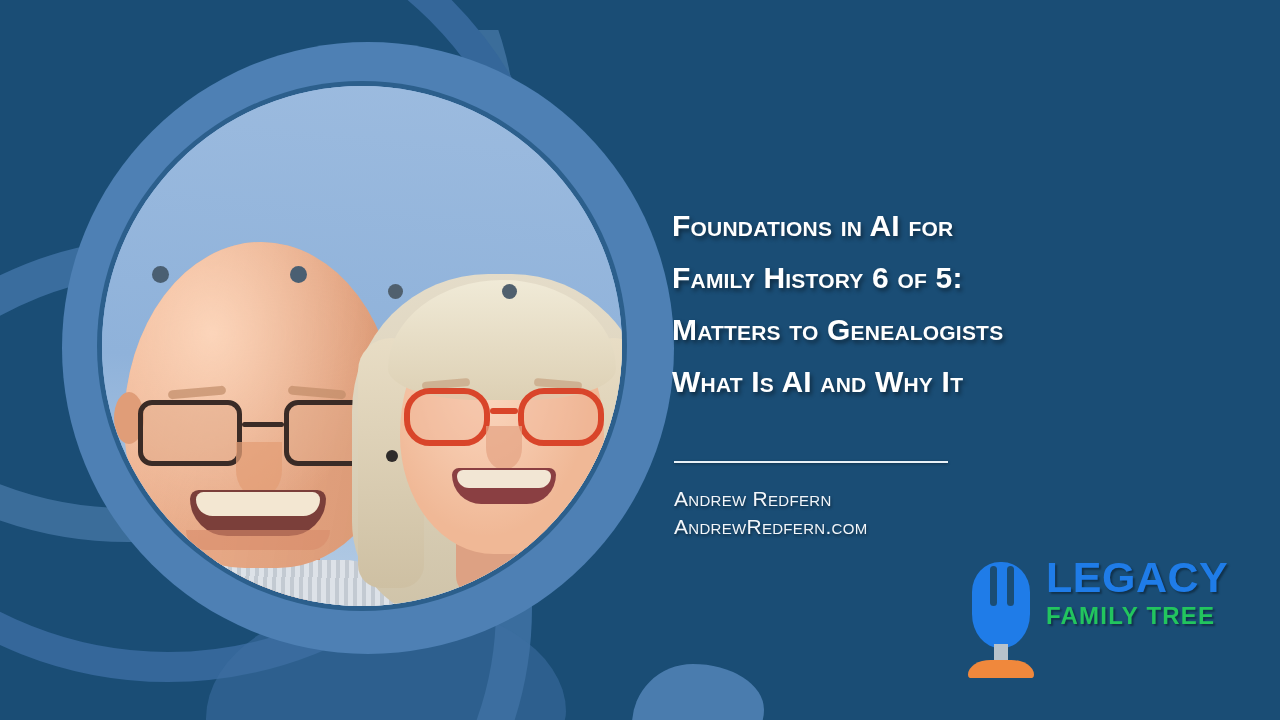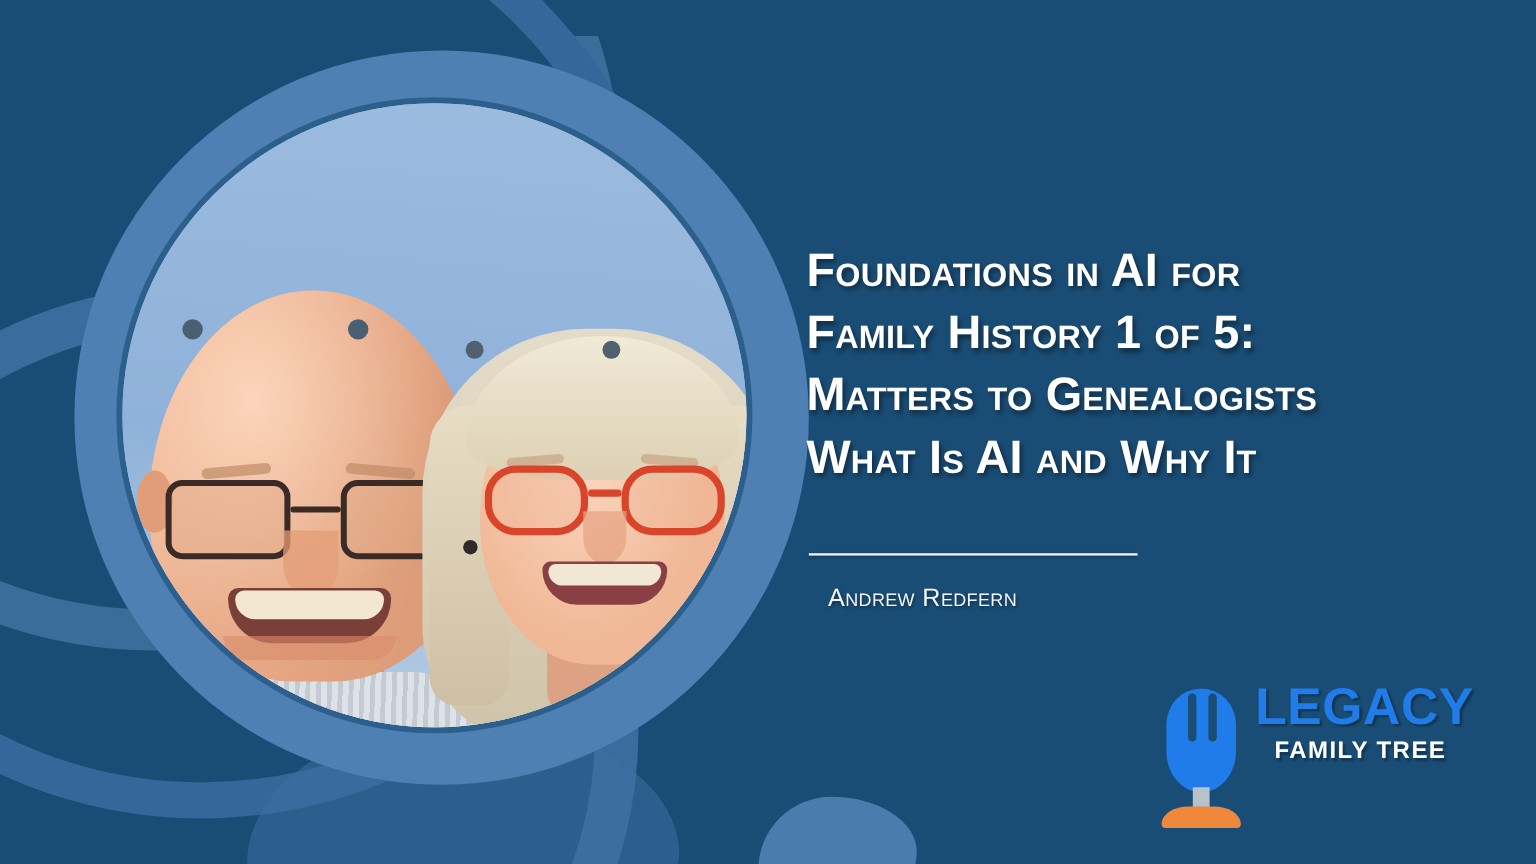--- a/index.html
+++ b/index.html
@@ -234,56 +234,56 @@
     width: 600px;
     height: 720px;
   }
   .title {
     position: absolute;
     top: 200px;
     left: 0;
     width: 560px;
     margin: 0;
     color: #ffffff;
-    font-size: 39px;
+    font-size: 30px;
     line-height: 52px;
     font-weight: 600;
     font-variant: small-caps;
     letter-spacing: .2px;
     text-shadow: 2px 3px 4px rgba(0,0,0,.45);
   }
   .title span { display: block; white-space: nowrap; }
 
   .divider {
     position: absolute;
     left: 2px;
     top: 461px;
     width: 274px;
     height: 2px;
     background: #e9f1f7;
     box-shadow: 0 1px 3px rgba(0,0,0,.4);
   }
 
-  .presenters { position: absolute; top: 485px; left: 18px; }
+  .presenters { position: absolute; top: 485px; left: 2px; }
   .presenter { margin-bottom: 26px; }
   .presenter div {
     color: #f2f6fa;
     font-size: 21px;
     line-height: 28px;
     font-variant: small-caps;
     letter-spacing: .3px;
     text-shadow: 1px 2px 3px rgba(0,0,0,.42);
     white-space: nowrap;
   }
 
   
   .logo {
     position: absolute;
     left: 966px;
-    top: 568px;
+    top: 556px;
     width: 290px;
     height: 124px;
   }
   .logo-mark { position: absolute; left: 0; top: 4px; width: 72px; height: 116px; }
   .mark-bowl {
     position: absolute; left: 6px; top: 2px; width: 58px; height: 86px;
     background: #1f7ce8; border-radius: 28px 28px 28px 28px / 30px 30px 34px 34px;
   }
   .mark-slot {
     position: absolute; top: 6px; width: 7px; height: 40px;
@@ -302,21 +302,21 @@
   .logo-words { position: absolute; left: 80px; top: 0; width: 212px; }
   .lw {
     display: block;
     font-weight: 800;
     letter-spacing: .5px;
     line-height: 1;
     white-space: nowrap;
     text-shadow: 2px 2px 2px rgba(0,0,0,.35);
   }
   .lw-legacy { font-size: 43px; color: #1f7ce8; }
-  .lw-family { font-size: 20px; color: #ffffff; margin-top: 5px; letter-spacing: 1.2px; margin-left: 16px; }
+  .lw-family { font-size: 24px; color: #22c55e; margin-top: 5px; letter-spacing: 1.2px; }
   .lw-webinars { font-size: 34px; color: #f0883c; margin-top: 4px; letter-spacing: .6px; }
 </style>
 </head>
 <body>
 
 <div id="slide">
 
   <div class="deco ring-outer"></div>
   <div class="ring-outer-mask"></div>
   <div class="deco ring-mid"></div>
@@ -376,30 +376,31 @@
           <div class="w-teeth"></div>
         </div>
       <div class="w-earring"></div>
     </div>
   </div>
 
   <div class="content">
 
     <h1 class="title">
       <span>Foundations in AI for</span>
-      <span>Family History 1 of 5:</span>
+      <span>Family History 6 of 5:</span>
       <span>Matters to Genealogists</span>
       <span>What Is AI and Why It</span>
     </h1>
 
     <div class="divider"></div>
 
     <div class="presenters">
       <div class="presenter">
         <div>Andrew Redfern</div>
+        <div>AndrewRedfern.com</div>
       </div>
       <div class="presenter">
       </div>
     </div>
   </div>
 
   <div class="logo">
     <div class="logo-mark">
       <div class="mark-bowl"></div>
       <div class="mark-slot a"></div>

